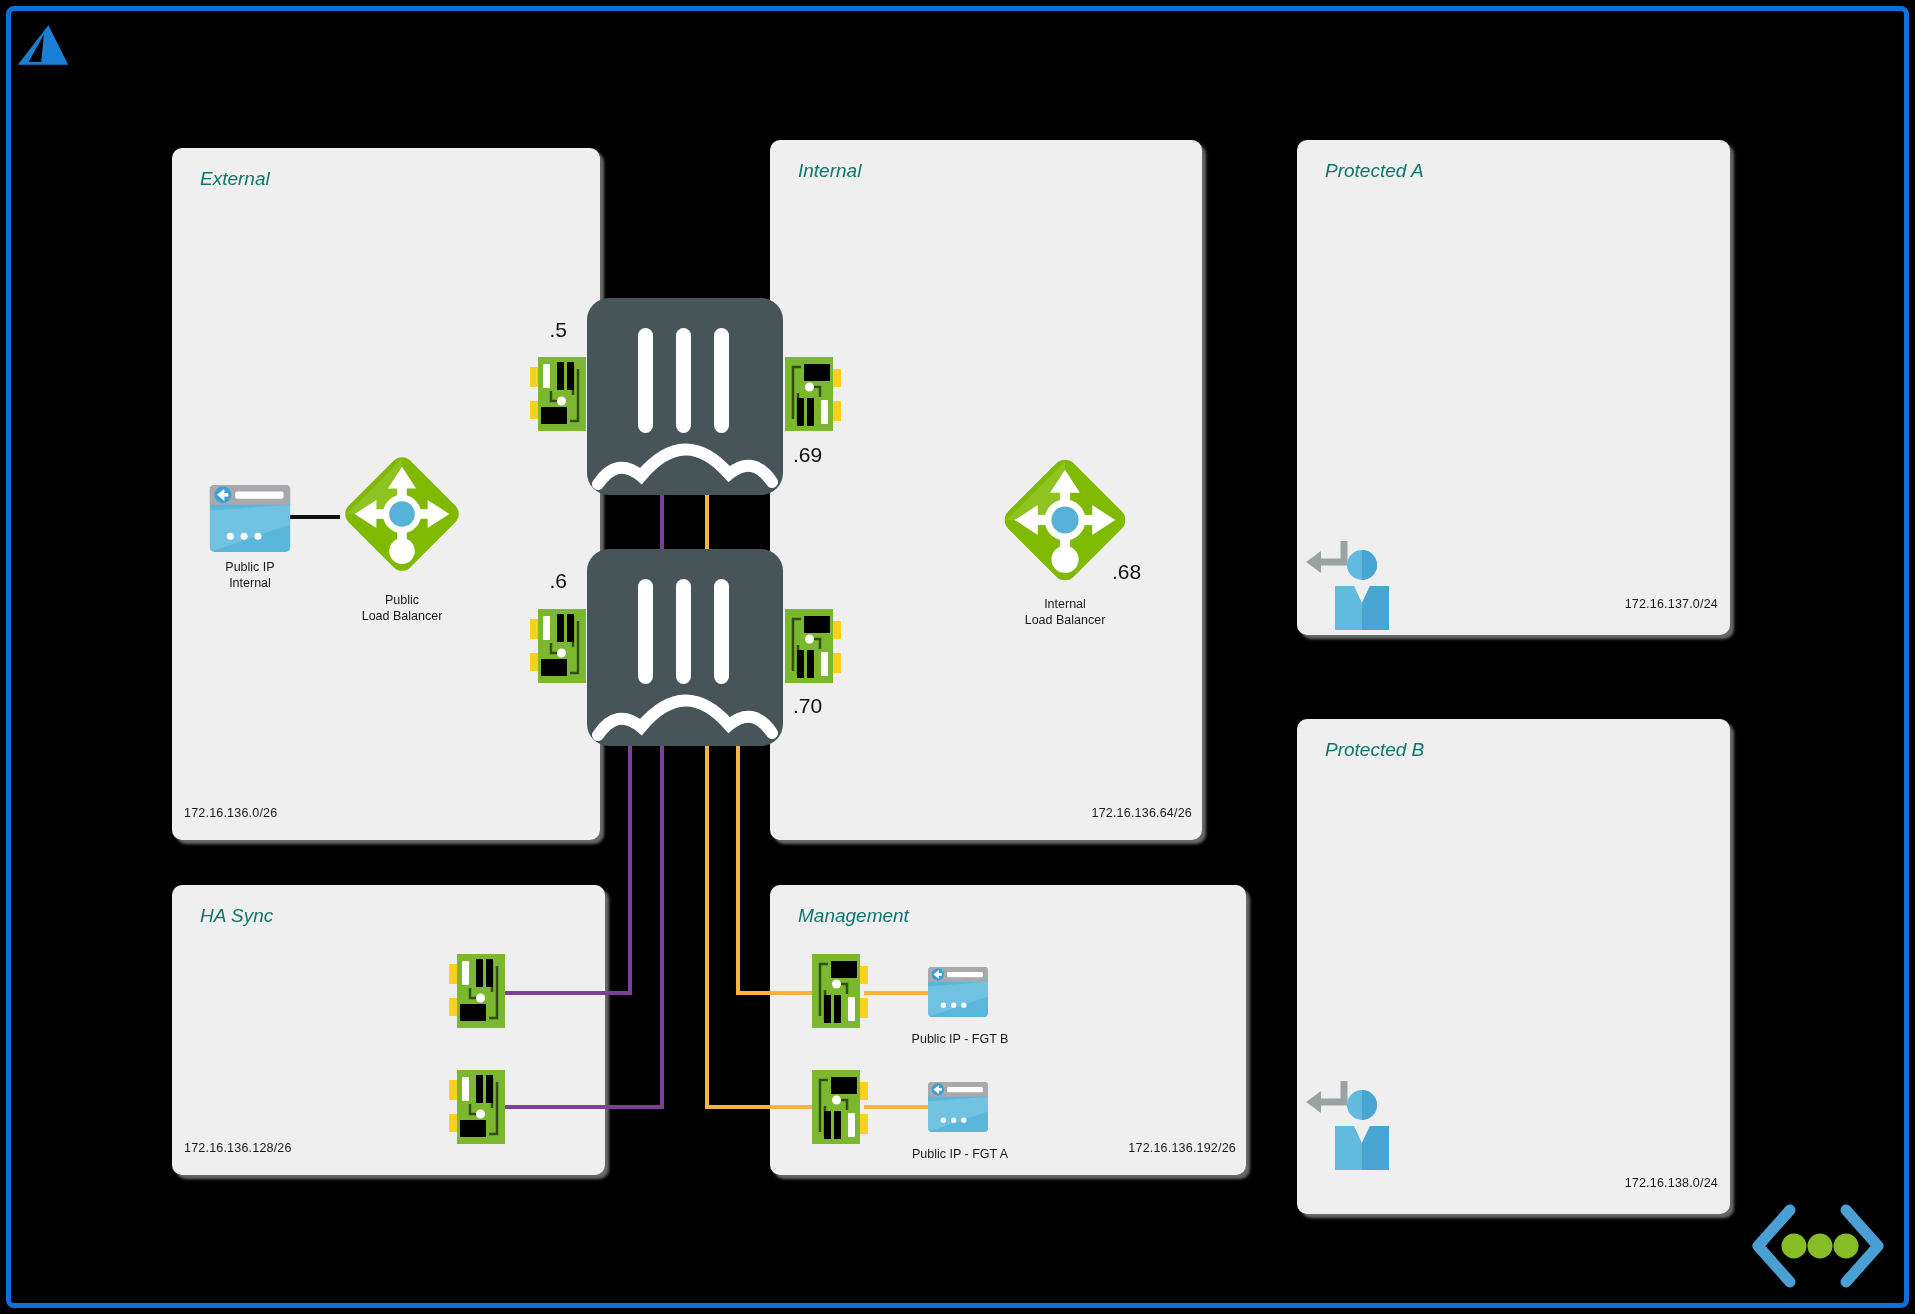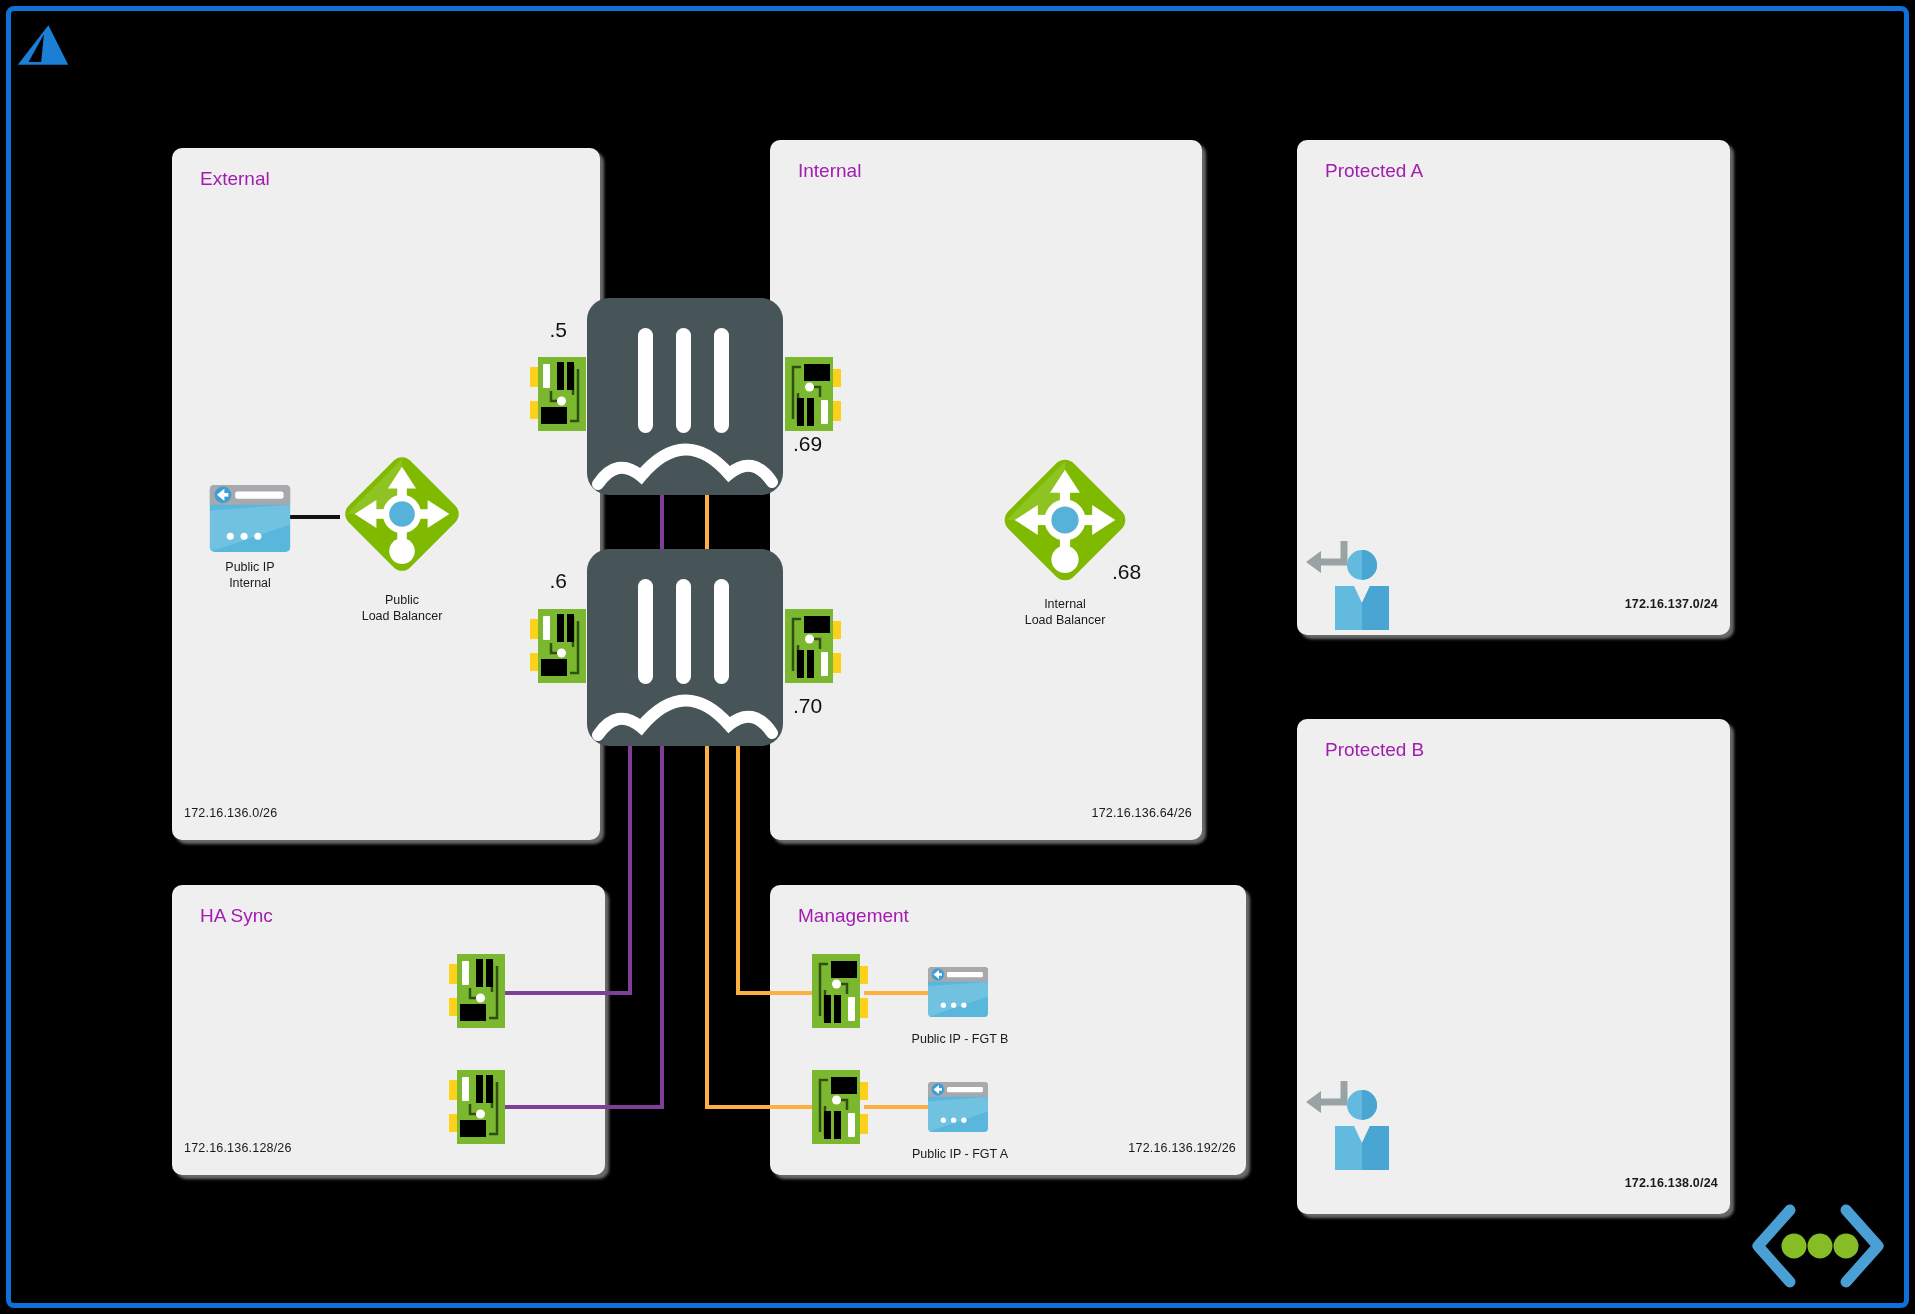--- a/index.html
+++ b/index.html
@@ -3,25 +3,25 @@
 <meta charset="utf-8">
 <style>
   html,body{margin:0;padding:0;background:#000;}
   body{width:1915px;height:1314px;position:relative;overflow:hidden;
        font-family:"Liberation Sans", sans-serif;}
   .abs{position:absolute;}
   .frame{position:absolute;left:6px;top:6px;right:6px;bottom:6px;
          border:5px solid #0e70d8;border-radius:8px;pointer-events:none;}
   .box{position:absolute;background:#efefef;border-radius:10px;
        box-shadow:4px 4px 3px rgba(140,140,140,.75);}
-  .box-title{position:absolute;left:28px;top:20px;font-size:19px;color:#a21caf;}
+  .box-title{position:absolute;left:28px;top:20px;font-size:19px;color:#0f766e;font-style:italic;}
   .subnet{position:absolute;font-size:12.5px;color:#1a1a1a;letter-spacing:.2px;}
   .sub-left{left:12px;bottom:20px;}
   .sub-right{right:10px;bottom:20px;}
-  .sub-prot{right:12px;bottom:24px;font-weight:bold;}
+  .sub-prot{right:12px;bottom:24px;}
   .line{position:absolute;}
   .purple{background:#7e3f98;}
   .orange{background:#fbb042;}
   .blackline{background:#111;}
   .caption{position:absolute;font-size:12.5px;color:#1a1a1a;text-align:center;line-height:1.3;}
   .iplabel{position:absolute;font-size:21px;color:#111;}
   .r180{transform:rotate(180deg);}
   svg{display:block;}
 </style>
 </head>
@@ -205,21 +205,21 @@
 
 <svg class="abs" style="left:1750px;top:1203px" width="136" height="86" viewBox="0 0 136 86">
   <circle cx="44" cy="43" r="12.5" fill="#86bc25"></circle>
   <circle cx="70" cy="43" r="12.5" fill="#86bc25"></circle>
   <circle cx="96" cy="43" r="12.5" fill="#86bc25"></circle>
   <polyline points="40,7 8,43 40,79" stroke="#4aa0d5" stroke-width="11" fill="none" stroke-linecap="round" stroke-linejoin="round"></polyline>
   <polyline points="96,7 128,43 96,79" stroke="#4aa0d5" stroke-width="11" fill="none" stroke-linecap="round" stroke-linejoin="round"></polyline>
 </svg>
 
 <div class="iplabel" style="left:515px;top:318px;width:52px;text-align:right">.5</div>
-<div class="iplabel" style="left:793px;top:432px">.69</div>
+<div class="iplabel" style="left:793px;top:443px">.69</div>
 <div class="iplabel" style="left:515px;top:569px;width:52px;text-align:right">.6</div>
 <div class="iplabel" style="left:793px;top:694px">.70</div>
 <div class="iplabel" style="left:1112px;top:560px">.68</div>
 
 <div class="caption" style="left:185px;top:559px;width:130px">
   <span>Public IP</span><br>
   <span>Internal</span>
 </div>
 
 <div class="caption" style="left:327px;top:592px;width:150px">

